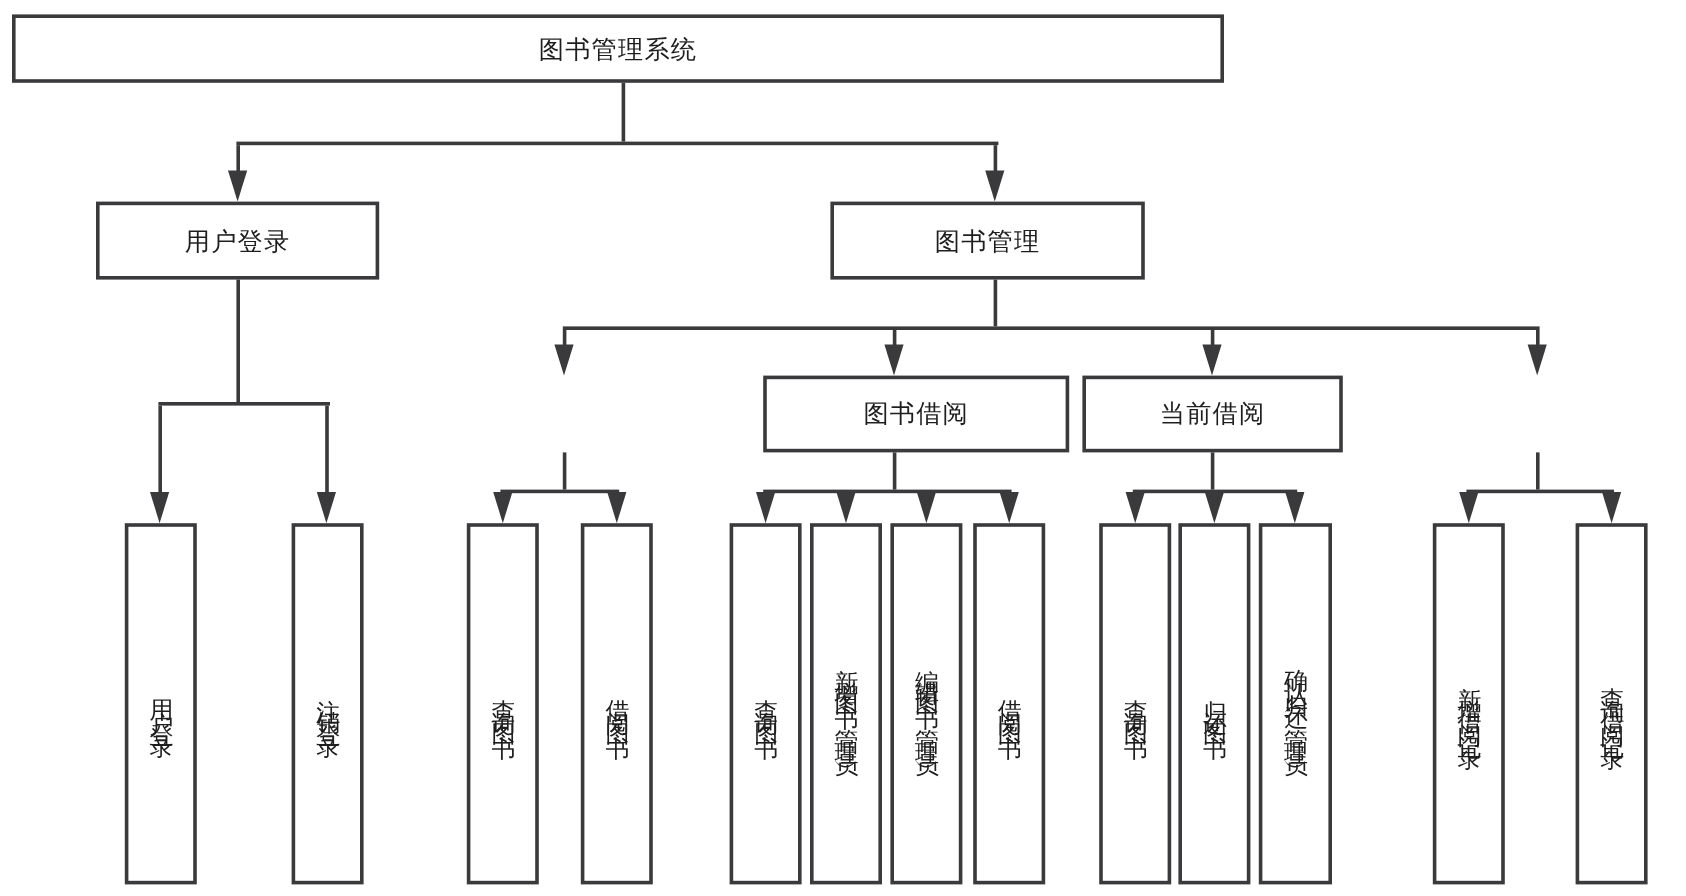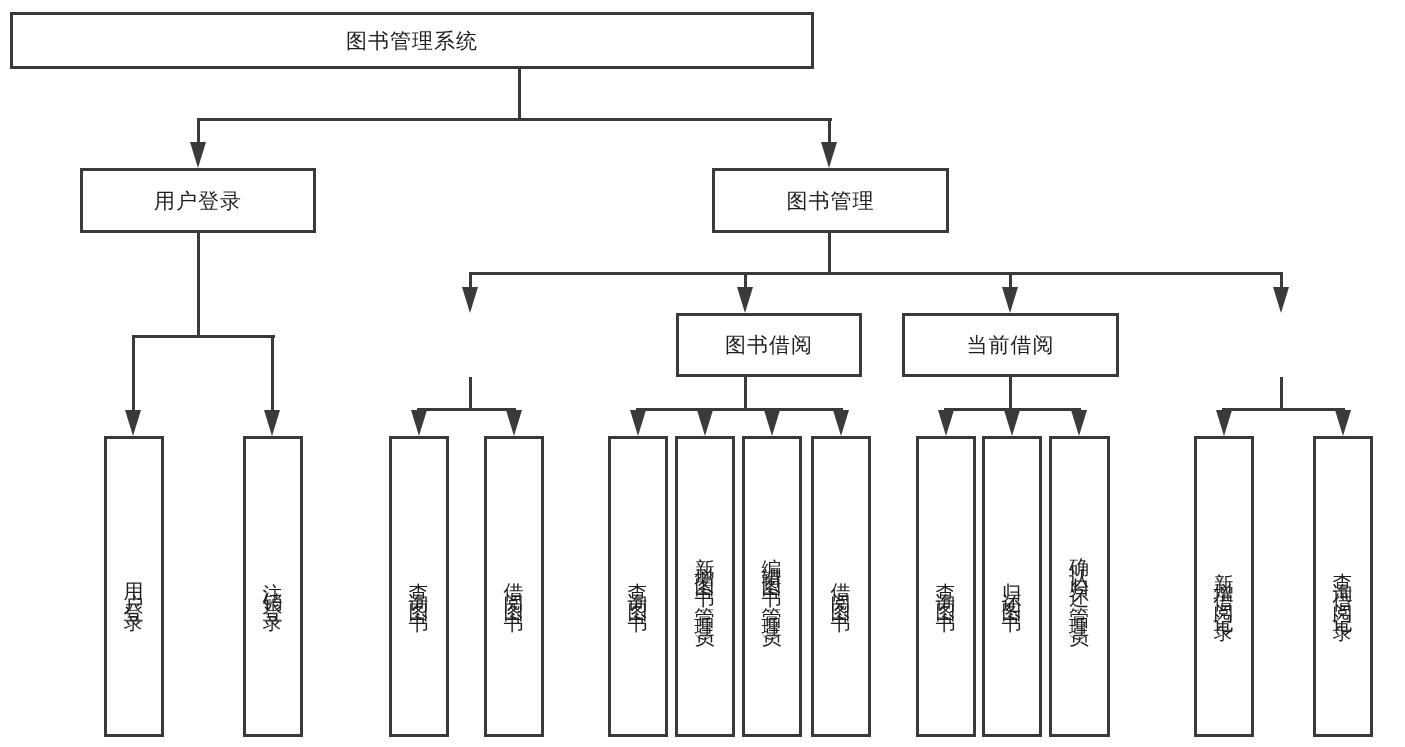--- a/index.html
+++ b/index.html
@@ -24,51 +24,51 @@
   .watermark {
     position:absolute; right:8px; bottom:2px; z-index:5;
     color:#b3b3b3; font-size:23px; letter-spacing:1px; white-space:nowrap;
   }
 </style>
 </head>
 <body>
 
 <div class="canvas">
 
-  <div class="box" style="left:10px;top:12px;width:804px;height:57px">图书管理系统</div>
+  <div class="box" style="left:10px;top:12px;width:1010px;height:57px">图书管理系统</div>
 
   <div class="vl" style="left:518px;top:69px;width:3px;height:49px"></div>
   <div class="hl" style="left:197px;top:118px;width:635px;height:3px"></div>
   <div class="vl" style="left:197px;top:121px;width:3px;height:23px"></div>
   <div class="ah" style="left:190px;top:142px"></div>
   <div class="vl" style="left:828px;top:121px;width:3px;height:23px"></div>
   <div class="ah" style="left:821px;top:142px"></div>
 
   <div class="box" style="left:80px;top:168px;width:236px;height:65px">用户登录</div>
-  <div class="box" style="left:712px;top:168px;width:237px;height:65px">图书管理</div>
+  <div class="box" style="left:692px;top:168px;width:262px;height:65px">图书管理</div>
 
   <div class="vl" style="left:197px;top:233px;width:3px;height:102px"></div>
   <div class="hl" style="left:132px;top:335px;width:143px;height:3px"></div>
   <div class="vl" style="left:132px;top:338px;width:3px;height:74px"></div>
   <div class="ah" style="left:125px;top:410px"></div>
   <div class="vl" style="left:271px;top:338px;width:3px;height:74px"></div>
   <div class="ah" style="left:264px;top:410px"></div>
 
   <div class="vl" style="left:828px;top:233px;width:3px;height:39px"></div>
   <div class="hl" style="left:469px;top:272px;width:814px;height:3px"></div>
   <div class="vl" style="left:469px;top:275px;width:3px;height:14px"></div>
   <div class="ah" style="left:462px;top:287px"></div>
   <div class="vl" style="left:744px;top:275px;width:3px;height:14px"></div>
   <div class="ah" style="left:737px;top:287px"></div>
   <div class="vl" style="left:1009px;top:275px;width:3px;height:14px"></div>
   <div class="ah" style="left:1002px;top:287px"></div>
   <div class="vl" style="left:1280px;top:275px;width:3px;height:14px"></div>
   <div class="ah" style="left:1273px;top:287px"></div>
 
-  <div class="box" style="left:676px;top:313px;width:186px;height:64px">图书借阅</div>
+  <div class="box" style="left:636px;top:313px;width:255px;height:64px">图书借阅</div>
   <div class="box" style="left:902px;top:313px;width:217px;height:64px">当前借阅</div>
 
   <div class="vl" style="left:469px;top:377px;width:3px;height:31px"></div>
   <div class="hl" style="left:417px;top:408px;width:99px;height:3px"></div>
   <div class="ah" style="left:411px;top:410px"></div>
   <div class="ah" style="left:506px;top:410px"></div>
 
   <div class="vl" style="left:744px;top:377px;width:3px;height:31px"></div>
   <div class="hl" style="left:636px;top:408px;width:207px;height:3px"></div>
   <div class="ah" style="left:630px;top:410px"></div>

